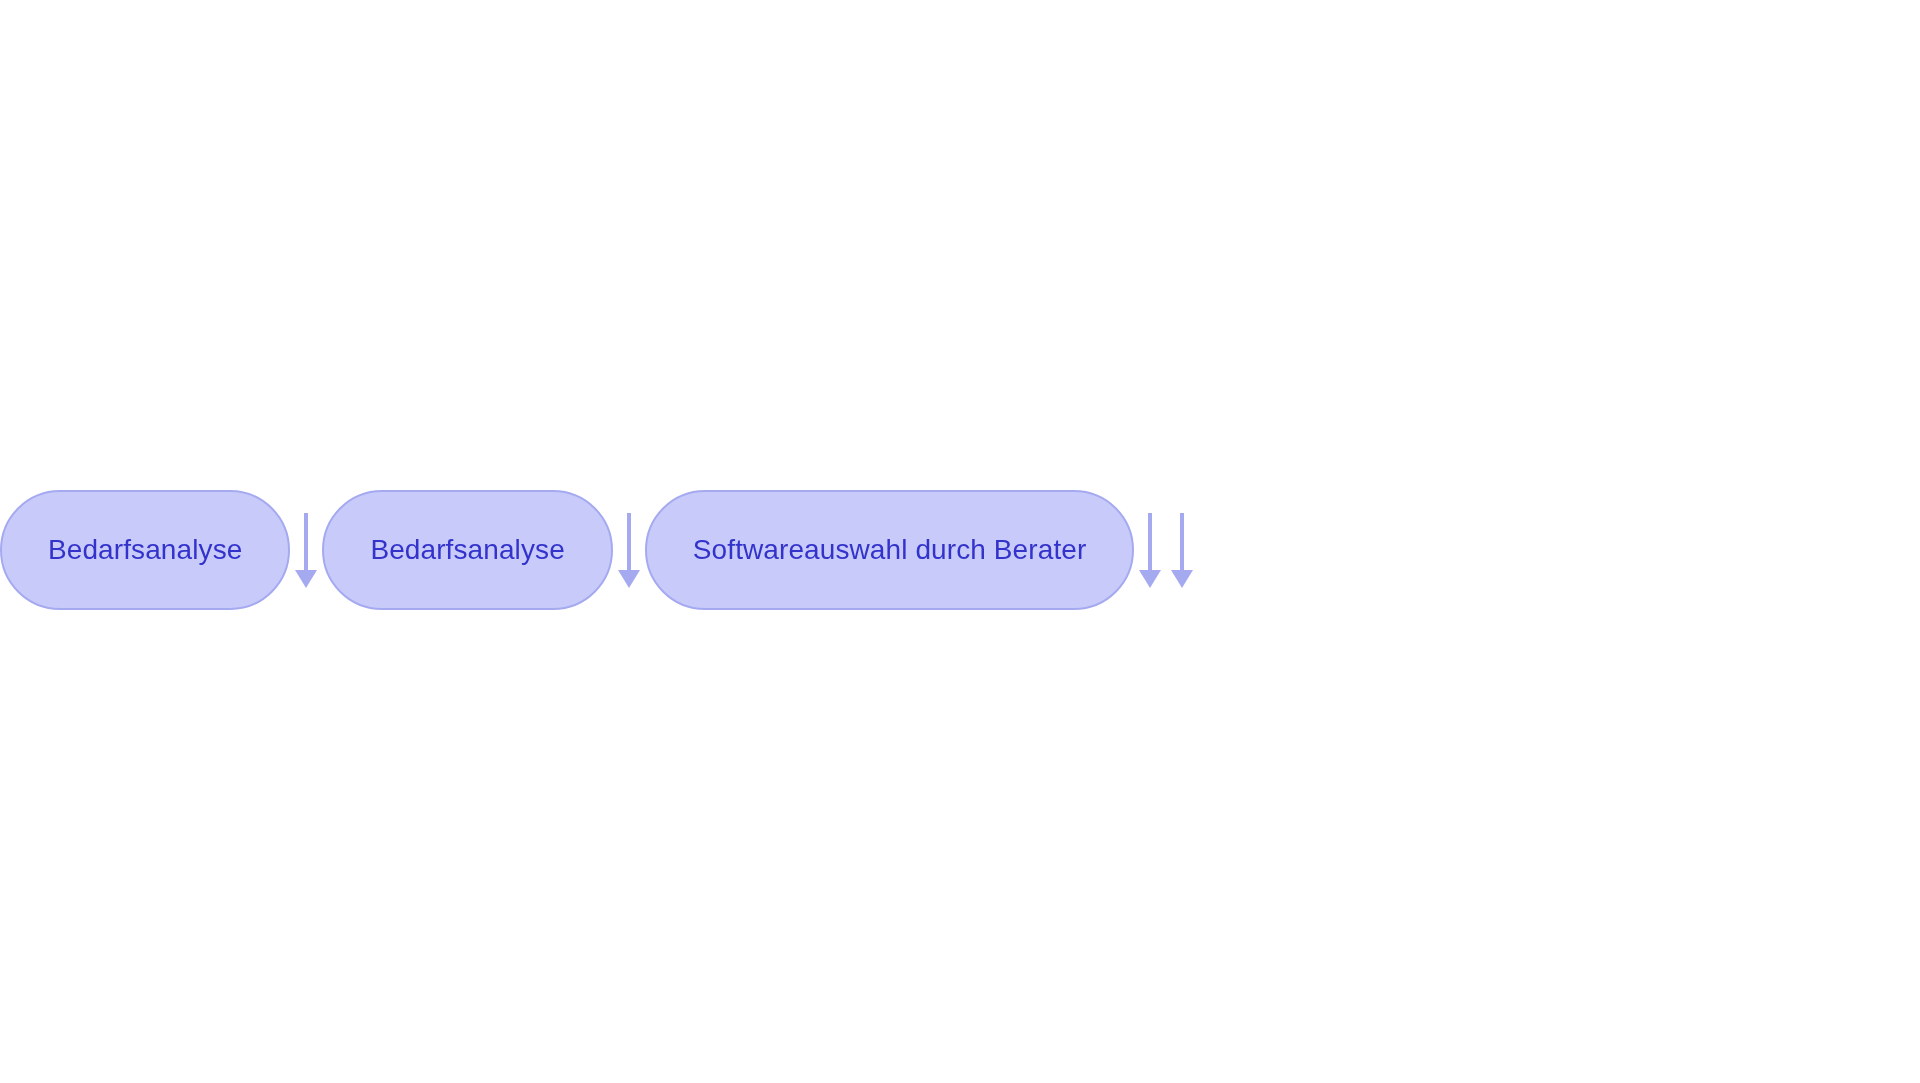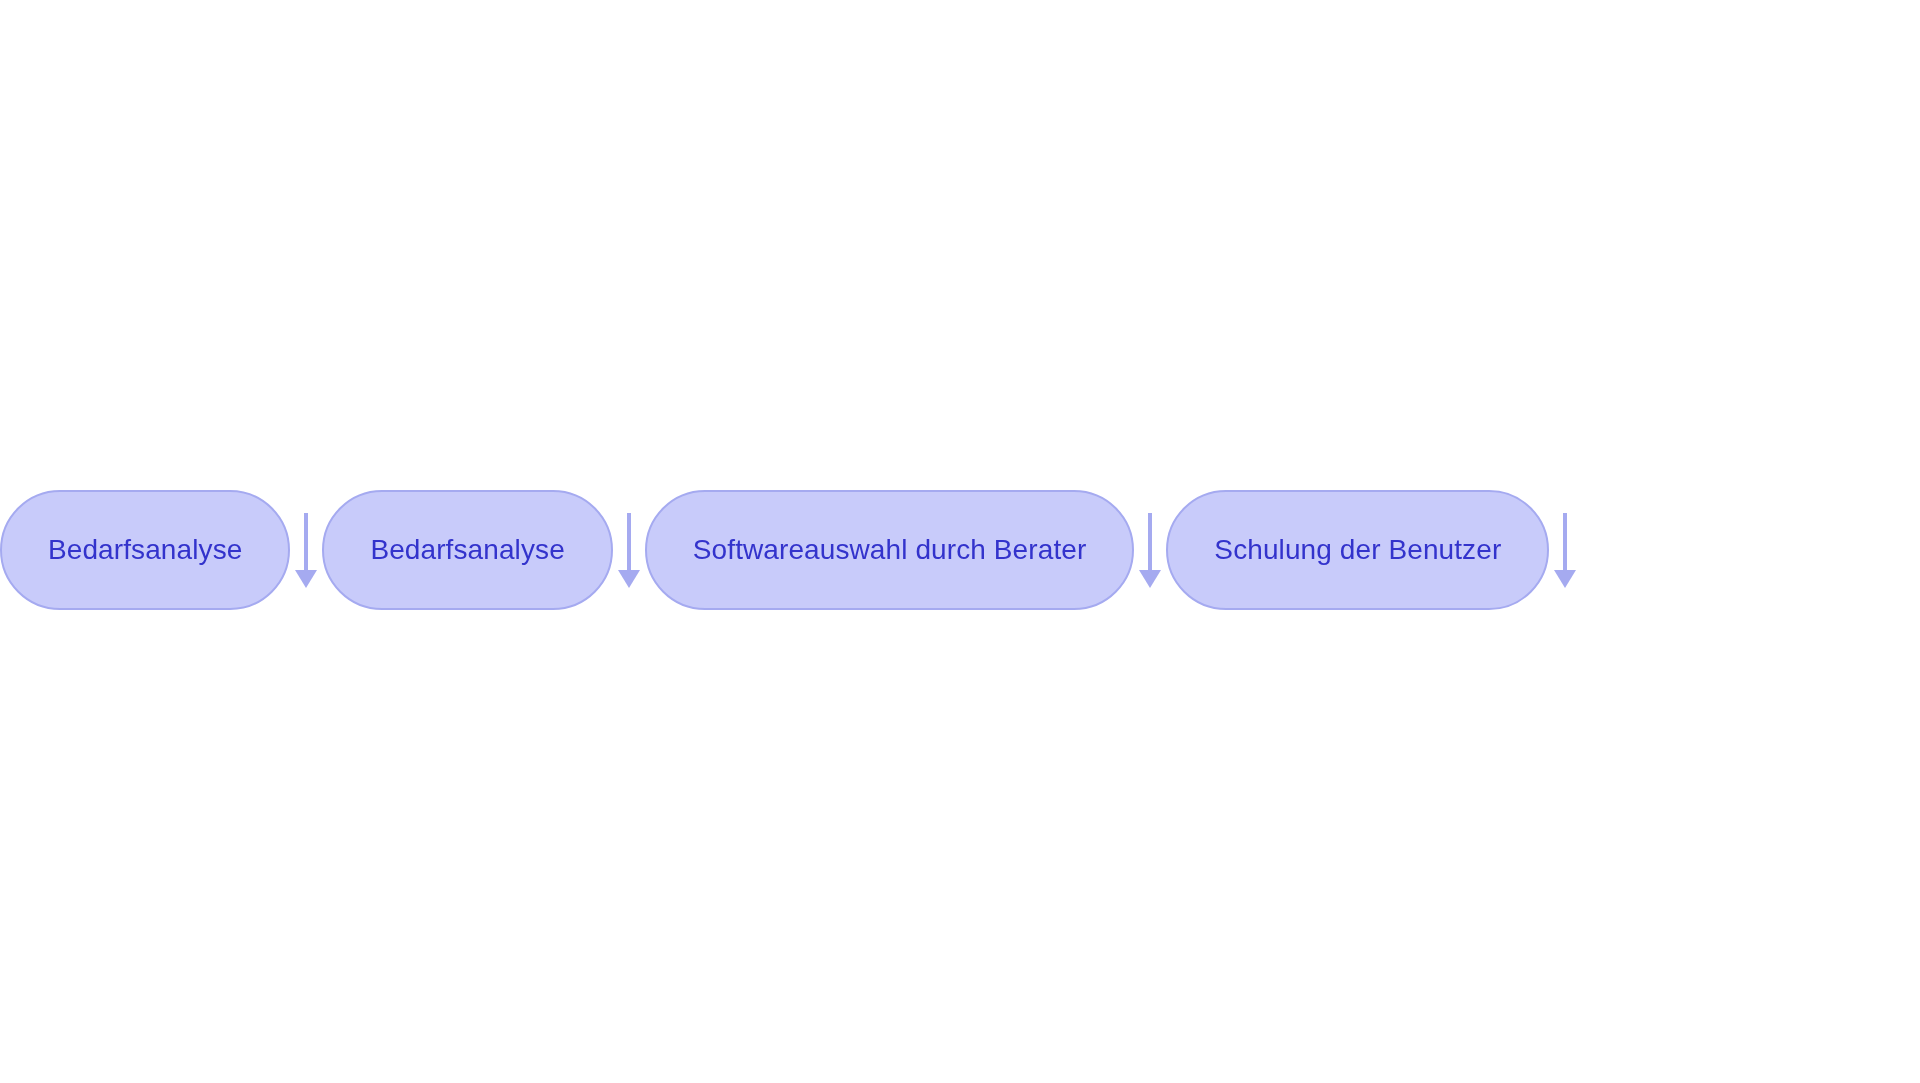--- a/index.html
+++ b/index.html
@@ -109,23 +109,20 @@
 
     <div class="node">
       <span class="node-label">Softwareauswahl durch Berater</span>
     </div>
 
     <div class="connector">
       <div class="connector-line"></div>
       <div class="connector-head"></div>
     </div>
 
-    <div class="node">
-      <span class="node-label">Schulung der Benutzer</span>
-    </div>
 
     <div class="connector">
       <div class="connector-line"></div>
       <div class="connector-head"></div>
     </div>
 
 
   </div>
 </div>
 

